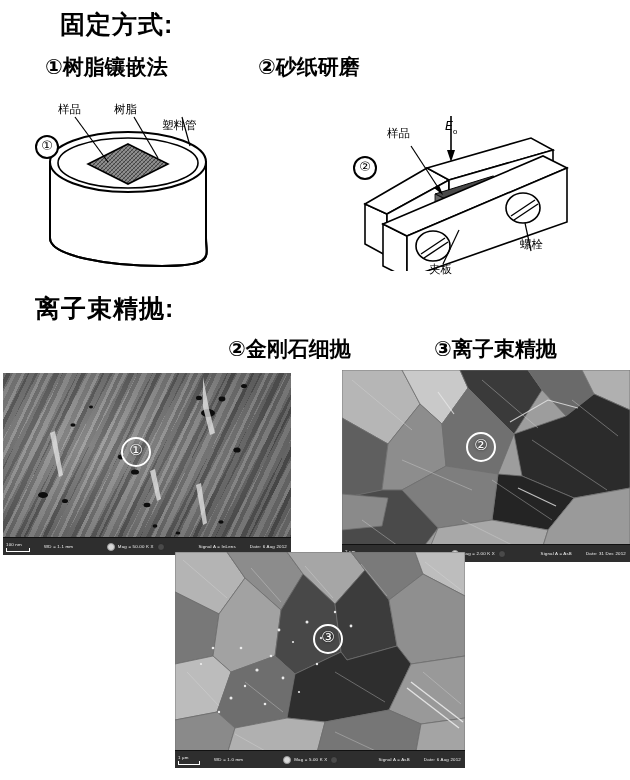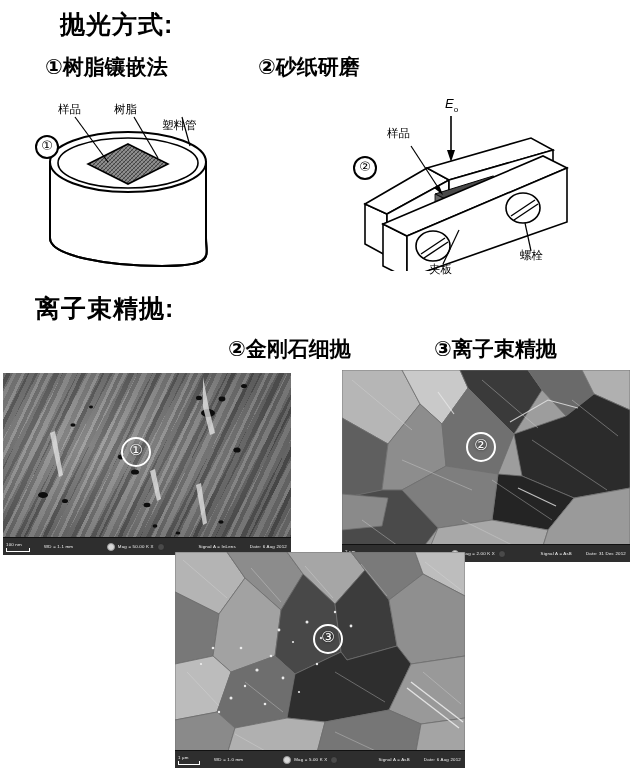--- a/index.html
+++ b/index.html
@@ -14,23 +14,23 @@
   .sec-title{
     position:absolute;font-weight:bold;font-size:25px;letter-spacing:1px;
     white-space:nowrap;
   }
   .sub-item{position:absolute;font-size:21px;white-space:nowrap;font-weight:bold;}
 
   
   .diagram{position:absolute;}
 
   .lbl{
-    position:absolute;font-size:11.5px;white-space:nowrap;color:#000;
-  }
-  .lbl-italic{font-style:italic;font-size:13px;}
+    position:absolute;font-size:11.5px;white-space:nowrap;color:#000;font-family:Liberation Mono, monospace;
+  }
+  .lbl-italic{font-style:italic;font-size:13px;margin-top:23px;}
 
   .circ-num{
     position:absolute;border:2px solid #000;border-radius:50%;
     width:20px;height:20px;line-height:17px;text-align:center;
     font-size:13px;font-weight:normal;background:#fff;
   }
 
   
   .micro{
     position:absolute;overflow:hidden;background:#777;
@@ -68,21 +68,21 @@
   }
   .knob.dark{background:#4a4a4a;border-color:#2a2a2a;}
   .info-right{display:flex;align-items:center;gap:14px;margin-right:4px;}
   .info-left{display:flex;align-items:center;gap:8px;}
 </style>
 </head>
 <body>
 
 <div class="page">
 
-  <div class="sec-title" style="left:60px;top:8px;">抛光方式:</div>
+  <div class="sec-title" style="left:60px;top:8px;">固定方式:</div>
 
   <div class="sub-item" style="left:45px;top:53px;">
     <span>①</span><span>树脂镶嵌法</span>
   </div>
 
   <div class="sub-item" style="left:258px;top:53px;">
     <span>②</span><span>砂纸研磨</span>
   </div>
 
   <div class="diagram" style="left:10px;top:100px;width:290px;height:170px;">
@@ -154,21 +154,21 @@
 
       <line x1="108" y1="168" x2="124" y2="134" stroke="#000" stroke-width="1.2"></line>
 
       <line x1="196" y1="155" x2="190" y2="127" stroke="#000" stroke-width="1.2"></line>
     </svg>
 
     <div class="lbl lbl-italic" style="left:110px;top:0px;"><span>E</span><sub style="font-style:normal;font-size:8px;">o</sub></div>
 
     <div class="lbl" style="left:52px;top:30px;">样品</div>
     <div class="lbl" style="left:94px;top:166px;">夹板</div>
-    <div class="lbl" style="left:185px;top:152px;">螺栓</div>
+    <div class="lbl" style="left:185px;top:141px;">螺栓</div>
 
     <div class="circ-num" style="left:18px;top:60px;">②</div>
   </div>
 
   <div class="sec-title" style="left:35px;top:292px;">离子束精抛:</div>
 
   <div class="sub-item" style="left:434px;top:335px;">
     <span>③</span><span>离子束精抛</span>
   </div>
   <div class="sub-item" style="left:228px;top:335px;">

